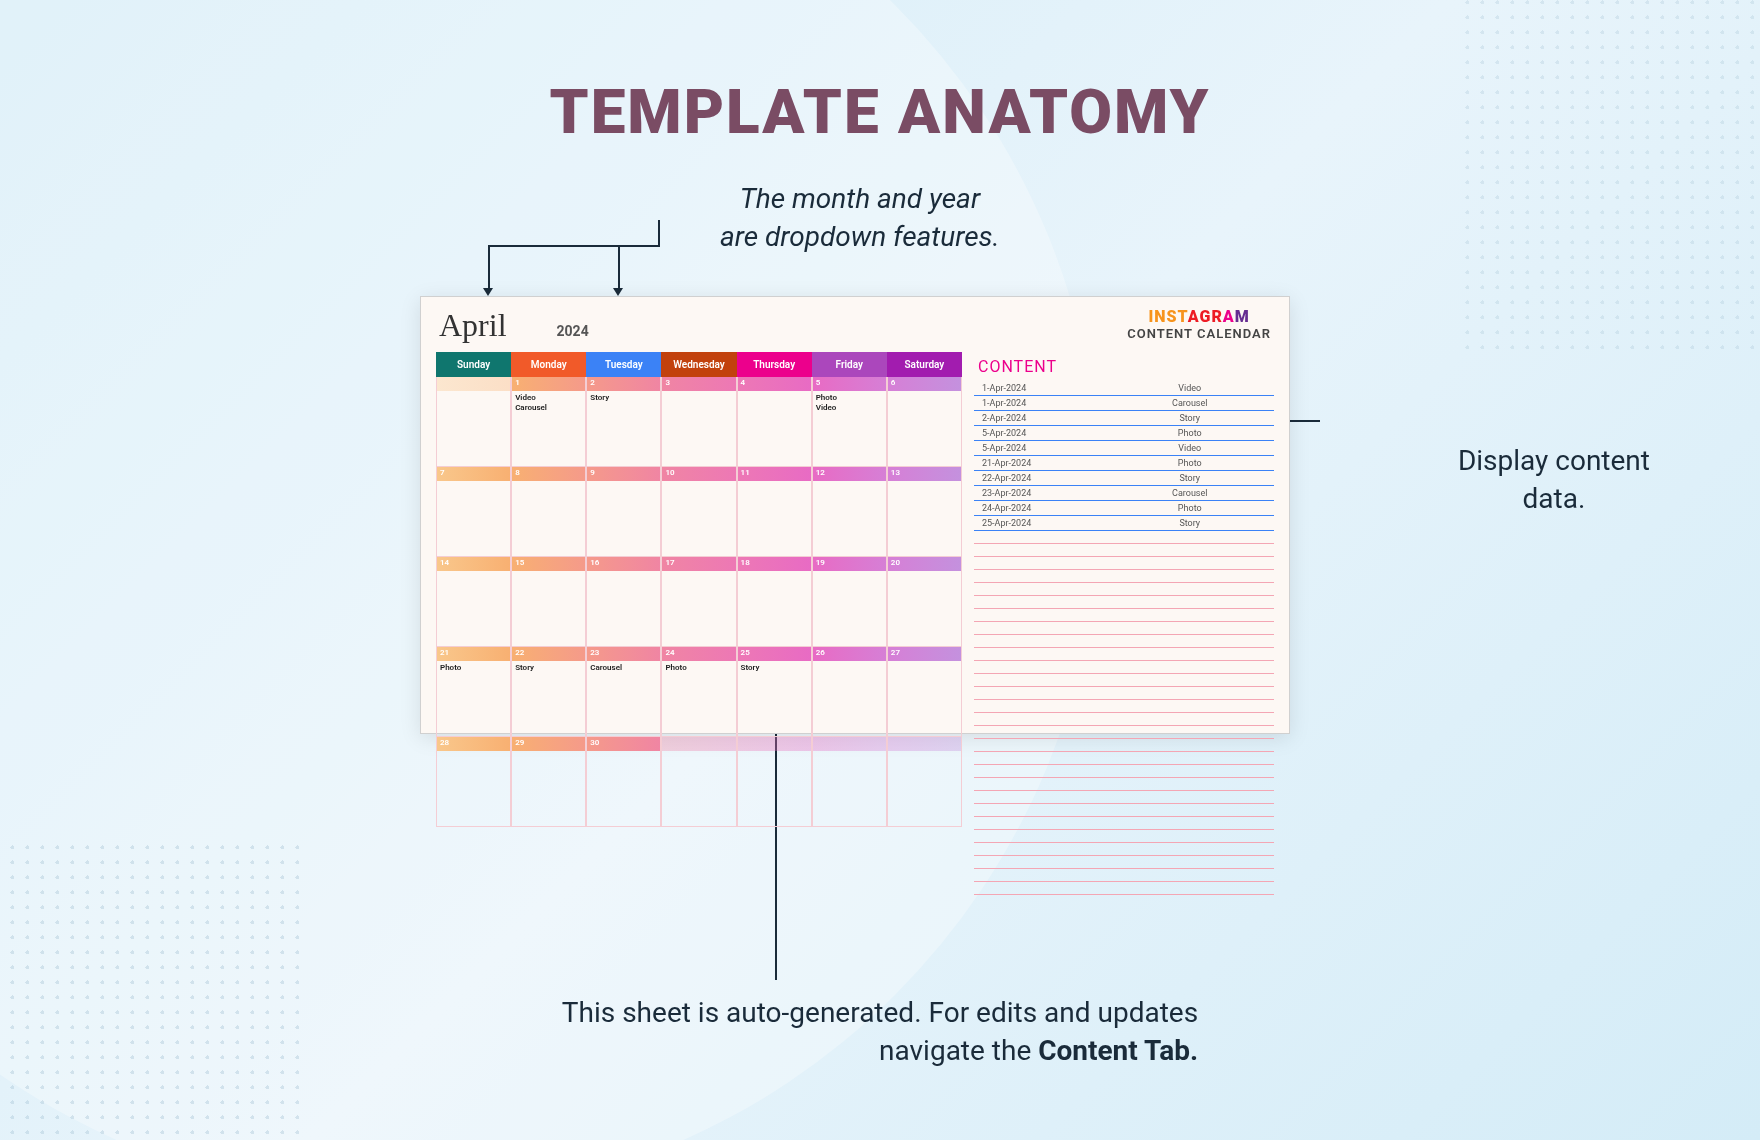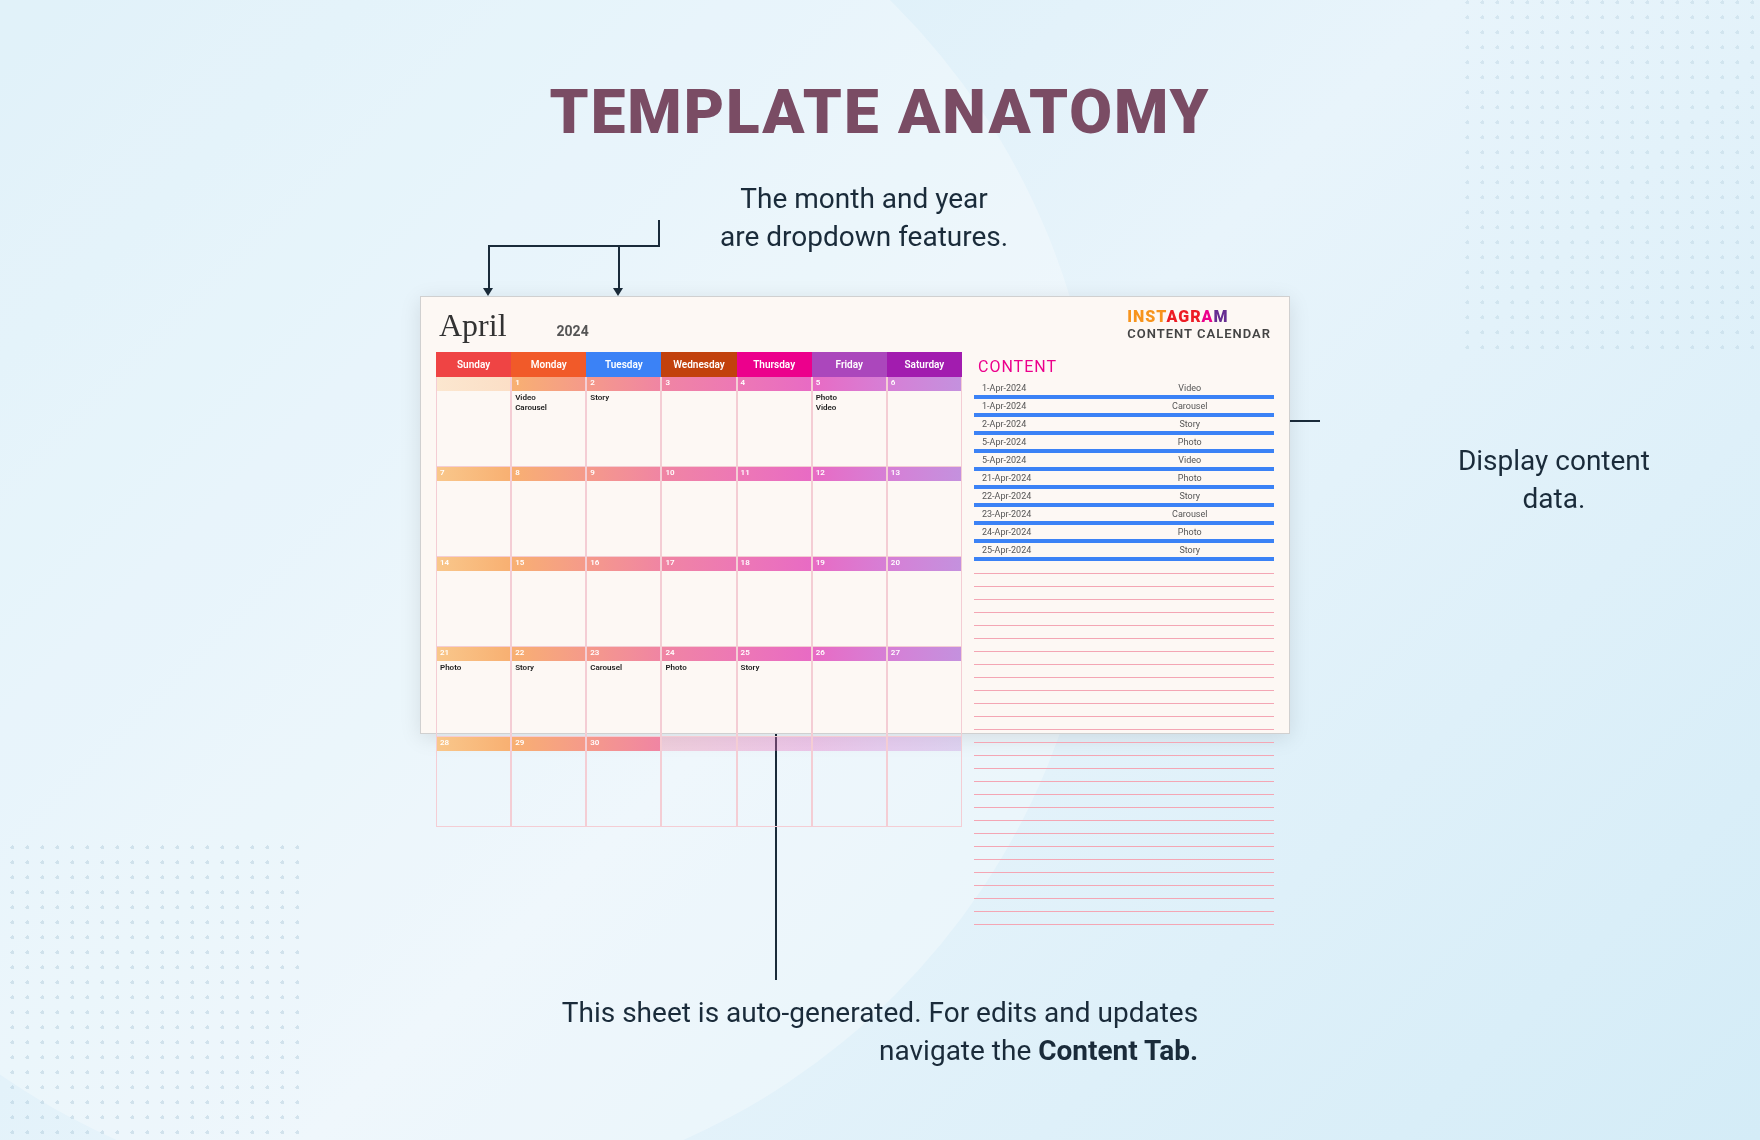--- a/index.html
+++ b/index.html
@@ -23,60 +23,60 @@
 .ad2{top:288px;left:613px}
 .line-right{top:420px;left:1160px;width:160px;height:2px}
 .arrow-left{position:absolute;top:415px;left:1153px;width:0;height:0;border-top:5px solid transparent;border-bottom:5px solid transparent;border-right:8px solid #1a2b3a}
 .v-line-bot{top:620px;left:775px;width:2px;height:360px}
 .arrow-up{position:absolute;top:613px;left:770px;width:0;height:0;border-left:5px solid transparent;border-right:5px solid transparent;border-bottom:8px solid #1a2b3a}
 .template{position:absolute;top:296px;left:420px;width:870px;height:438px;background:#fdf8f4;border:1px solid #d0d0d0;box-shadow:0 4px 20px rgba(0,0,0,0.1)}
 .template-header{display:flex;justify-content:space-between;padding:10px 18px 8px}
 .month-year{display:flex;align-items:baseline;gap:50px}
 .month{font-family:Brush Script MT,cursive;font-size:32px;color:#333}
 .year{font-size:14px;font-weight:700;color:#555}
-.brand{text-align:left}
+.brand{text-align:center}
 .insta{font-size:16px;font-weight:900;letter-spacing:1px}
 .insta .i1{color:#f7941d}.insta .i2{color:#ed1c24}.insta .i3{color:#ec008c}.insta .i4{color:#662d91}
 .cc{font-size:13px;color:#444;letter-spacing:1px;font-weight:600}
 .template-body{display:flex;padding:0 15px;gap:12px}
 .calendar{flex:1.4}
 .cal-head{display:flex}
 .cal-head div{flex:1;color:#fff;font-size:10px;font-weight:600;text-align:center;padding:7px 0}
-.ch0{background:#ef4444}.ch1{background:#f15a29}.ch2{background:#3b82f6}.ch3{background:#c2410c}.ch4{background:#ec008c}.ch5{background:#ab47bc}.ch6{background:#a21caf}
+.ch0{background:#0f766e}.ch1{background:#f15a29}.ch2{background:#3b82f6}.ch3{background:#c2410c}.ch4{background:#ec008c}.ch5{background:#ab47bc}.ch6{background:#a21caf}
 .cal-grid{}
 .cal-row{display:flex;height:90px}
 .cal-cell{flex:1;border:1px solid #f4cdd4;border-top:none;position:relative}
 .cal-num{position:absolute;top:0;left:0;right:0;height:14px;font-size:8px;color:#fff;padding:1px 3px;font-weight:600}
 .cal-content{padding:16px 3px 0;font-size:8px;line-height:1.3;color:#222;font-weight:600}
 .gn0{background:linear-gradient(90deg,#f9c78b,#f8b072)}
 .gn1{background:linear-gradient(90deg,#f8b072,#f59a8a)}
 .gn2{background:linear-gradient(90deg,#f59a8a,#f085a3)}
 .gn3{background:linear-gradient(90deg,#f085a3,#ed78b5)}
 .gn4{background:linear-gradient(90deg,#ed78b5,#e86bc4)}
 .gn5{background:linear-gradient(90deg,#e86bc4,#d67fd6)}
 .gn6{background:linear-gradient(90deg,#d67fd6,#c491de)}
 .dim{opacity:0.35}
 .content-panel{flex:1;max-width:300px}
 .content-title{font-size:16px;font-weight:400;color:#ec008c;letter-spacing:1px;padding:5px 4px}
 .content-list{}
-.content-row{display:flex;justify-content:space-between;font-size:9px;color:#555;padding:2px 15px 2px 8px;border-bottom:4px solid #3b82f6}
+.content-row{display:flex;justify-content:space-between;font-size:9px;color:#555;padding:2px 15px 2px 8px;border-bottom:1px solid #3b82f6}
 .cr-date{flex:1}
 .cr-type{flex:1;text-align:center}
 .empty-row{height:13px;border-bottom:1px solid #f4a6b4}
 </style>
 </head>
 <body>
 
 <div class="bg-curve"></div>
 <div class="bg-dots"></div>
 <div class="bg-dots2"></div>
 
 <div class="title">TEMPLATE ANATOMY</div>
 
-<div class="annotation ann-top" style="white-space: pre-line;">The month and year
+<div class="annotation ann-top" style="white-space: pre-line; font-style: italic;">The month and year
 are dropdown features.</div>
 <div class="annotation ann-right" style="white-space: pre-line;">Display content
 data.</div>
 <div class="annotation ann-bottom" style="white-space: pre-line;">
   <span>This sheet is auto-generated. For edits and updates
 navigate the </span><span class="bold">Content Tab.</span>
 </div>
 
 <div class="line v-line-1"></div>
 <div class="line h-line-1"></div>

